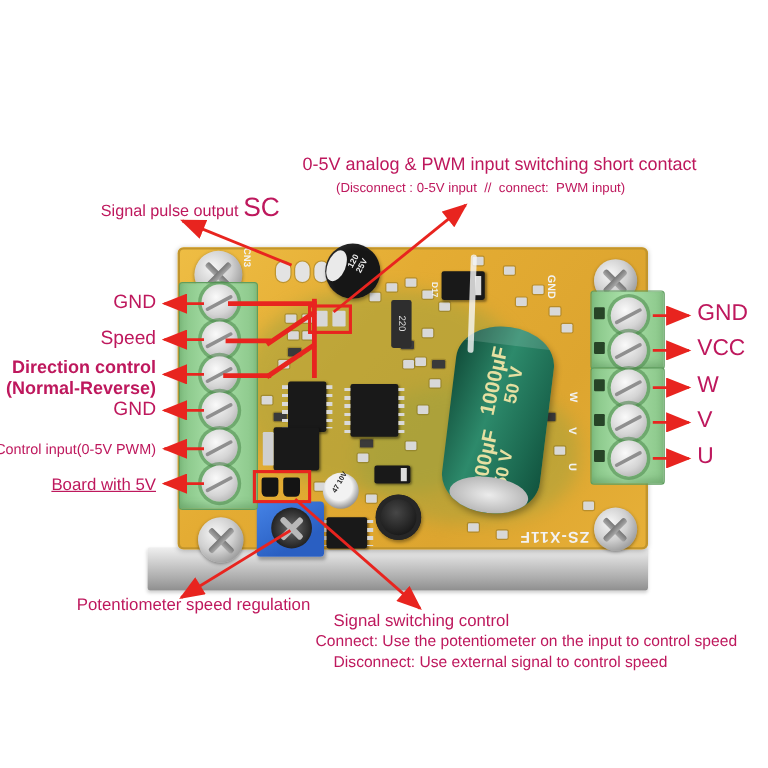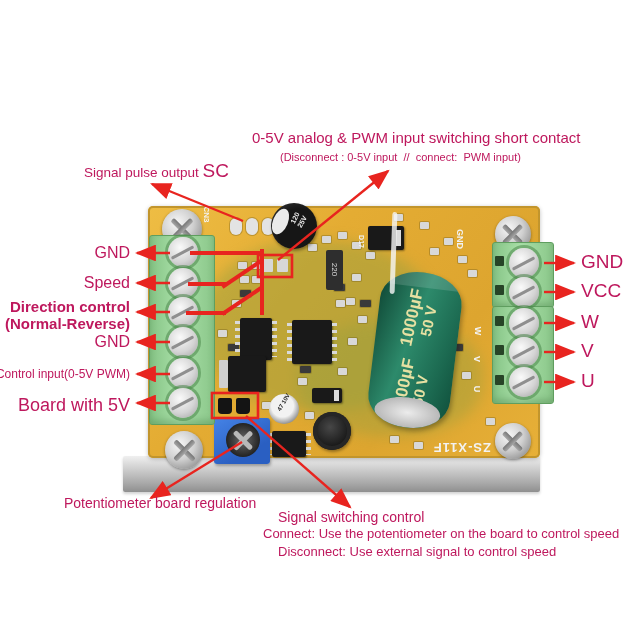--- a/index.html
+++ b/index.html
@@ -276,37 +276,37 @@
       <line x1="188" y1="313" x2="224" y2="313"></line>
       <line x1="224" y1="313" x2="261" y2="288"></line>
     </g>
   </svg>
 
   <div class="ann" style="left:252px;top:129px;font-size:15px;">0-5V analog &amp; PWM input switching short contact</div>
   <div class="ann" style="left:280px;top:151px;font-size:11px;">(Disconnect : 0-5V input&nbsp; //&nbsp; connect:&nbsp; PWM input)</div>
 
   <div class="ann" style="left:84px;top:160px;font-size:13.5px;">
     <span>Signal pulse output</span>
-    <span style="font-size:19px;margin-top:32px;">SC</span>
+    <span style="font-size:22px;margin-top:32px;">SC</span>
   </div>
 
   <div class="ann lab-l" style="top:244px;font-size:16px;">GND</div>
   <div class="ann lab-l" style="top:274px;font-size:16px;">Speed</div>
   <div class="ann lab-l" style="top:298px;font-size:15px;font-weight:bold;">
     <div>Direction control</div>
     <div>(Normal-Reverse)</div>
   </div>
   <div class="ann lab-l" style="top:333px;font-size:16px;">GND</div>
   <div class="ann lab-l" style="top:368px;font-size:12px;">Control input(0-5V PWM)</div>
-  <div class="ann lab-l" style="top:395px;font-size:18px;">Board with 5V</div>
+  <div class="ann lab-l" style="top:395px;font-size:14px;text-decoration:underline;">Board with 5V</div>
 
   <div class="ann lab-r" style="top:251px;">GND</div>
   <div class="ann lab-r" style="top:280px;">VCC</div>
   <div class="ann lab-r" style="top:311px;">W</div>
   <div class="ann lab-r" style="top:340px;">V</div>
   <div class="ann lab-r" style="top:370px;">U</div>
 
-  <div class="ann" style="left:64px;top:495px;font-size:14px;">Potentiometer board regulation</div>
+  <div class="ann" style="left:64px;top:495px;font-size:14px;">Potentiometer speed regulation</div>
   <div class="ann" style="left:278px;top:509px;font-size:14px;">Signal switching control</div>
-  <div class="ann" style="left:263px;top:527px;font-size:13px;">Connect: Use the potentiometer on the board to control speed</div>
+  <div class="ann" style="left:263px;top:527px;font-size:13px;">Connect: Use the potentiometer on the input to control speed</div>
   <div class="ann" style="left:278px;top:545px;font-size:13px;">Disconnect: Use external signal to control speed</div>
 
 </div>
 
 </body></html>

